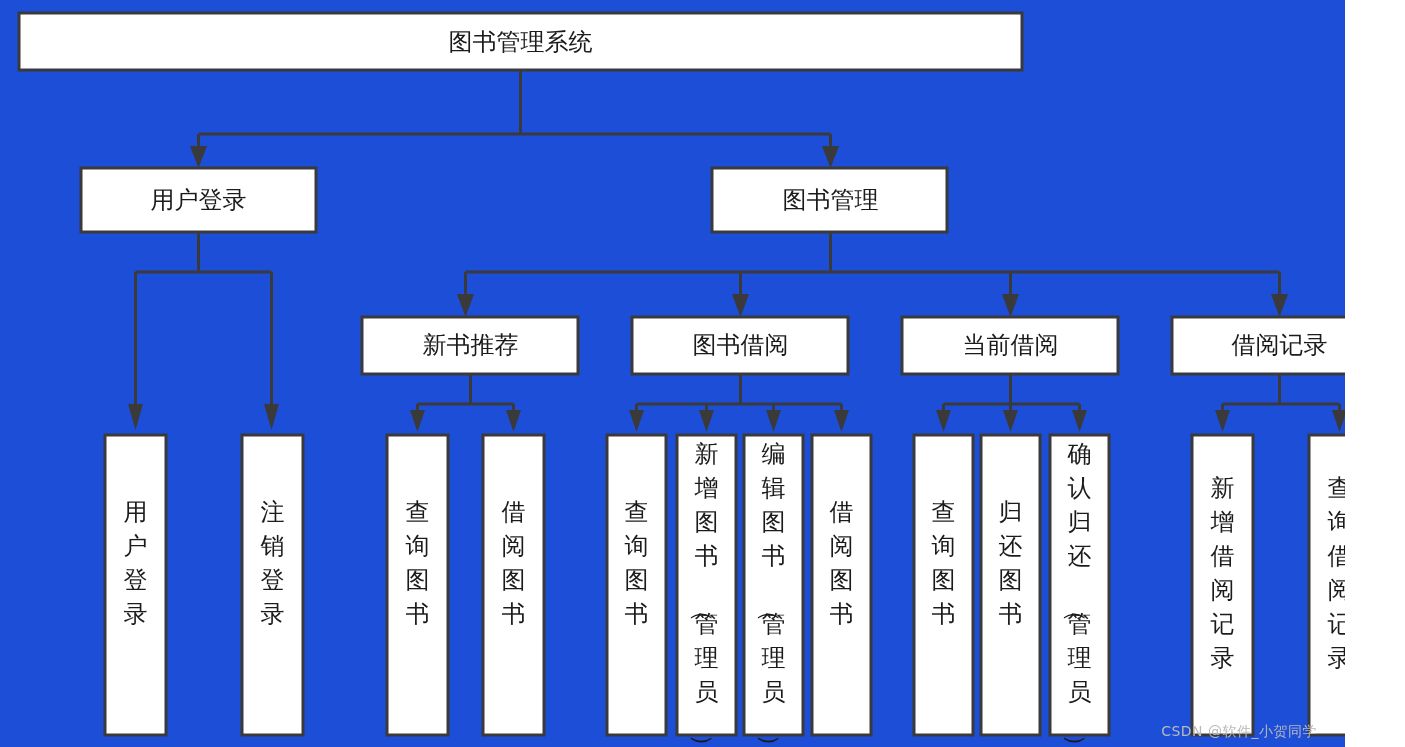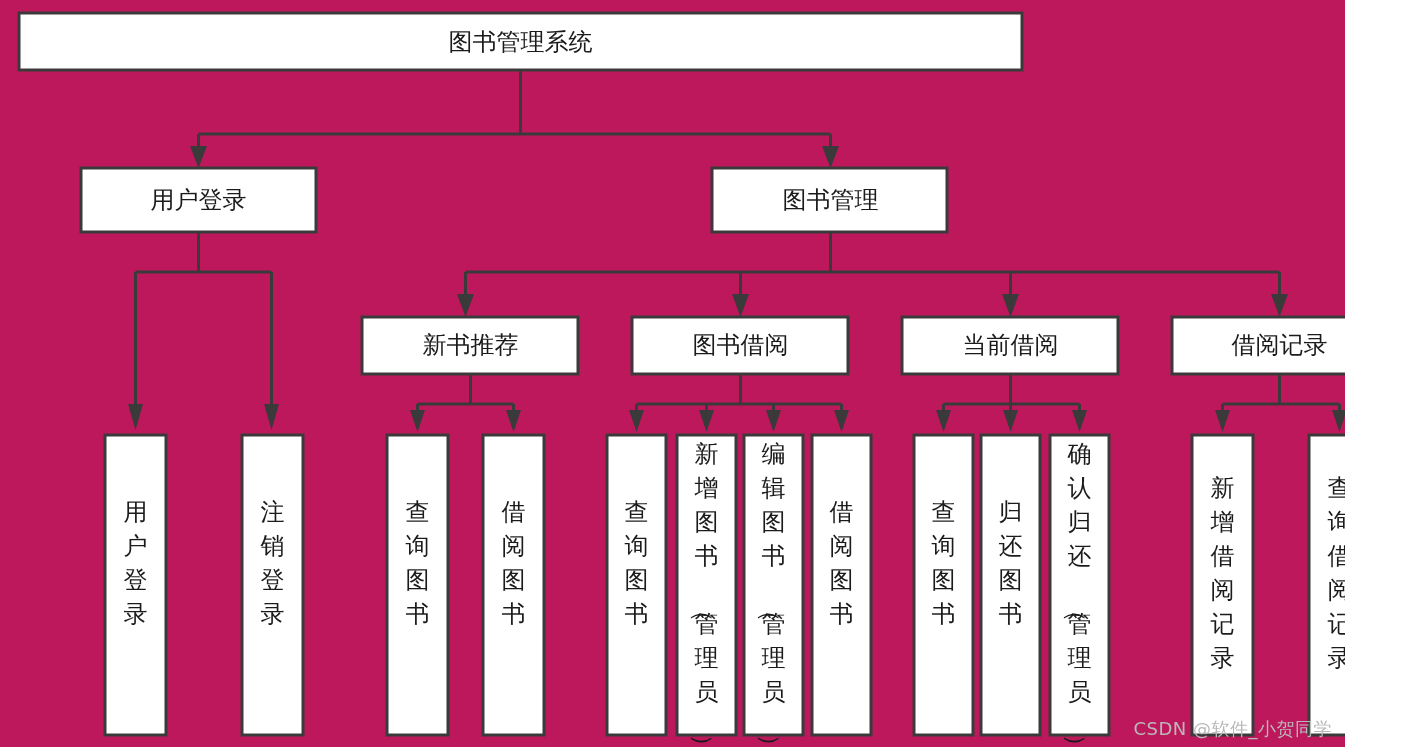--- a/index.html
+++ b/index.html
@@ -8,21 +8,21 @@
     padding: 0;
     background: #ffffff;
   }
   body {
     font-family: "DejaVu Sans", "Liberation Sans", sans-serif;
   }
   #diagram-root {
     position: relative;
     width: 1345px;
     height: 747px;
-    background: #be185d;
+    background: #1d4ed8;
     overflow: hidden;
   }
   svg.diagram-canvas {
     position: absolute;
     left: 0;
     top: 0;
     width: 1405px;
     height: 747px;
     display: block;
   }
@@ -49,24 +49,24 @@
     dominant-baseline: middle;
   }
   .node-label-v {
     font-family: "DejaVu Sans", "Liberation Sans", sans-serif;
     font-size: 24px;
     fill: #1b1b1b;
     text-anchor: middle;
   }
   .watermark-text {
     position: absolute;
-    right: 13px;
+    right: 28px;
     bottom: 6px;
     font-family: "DejaVu Sans", "Liberation Sans", sans-serif;
-    font-size: 18px;
+    font-size: 14px;
     color: #b9b9b9;
     white-space: nowrap;
     letter-spacing: 0.5px;
     pointer-events: none;
     user-select: none;
   }
 </style>
 </head>
 <body>
 

